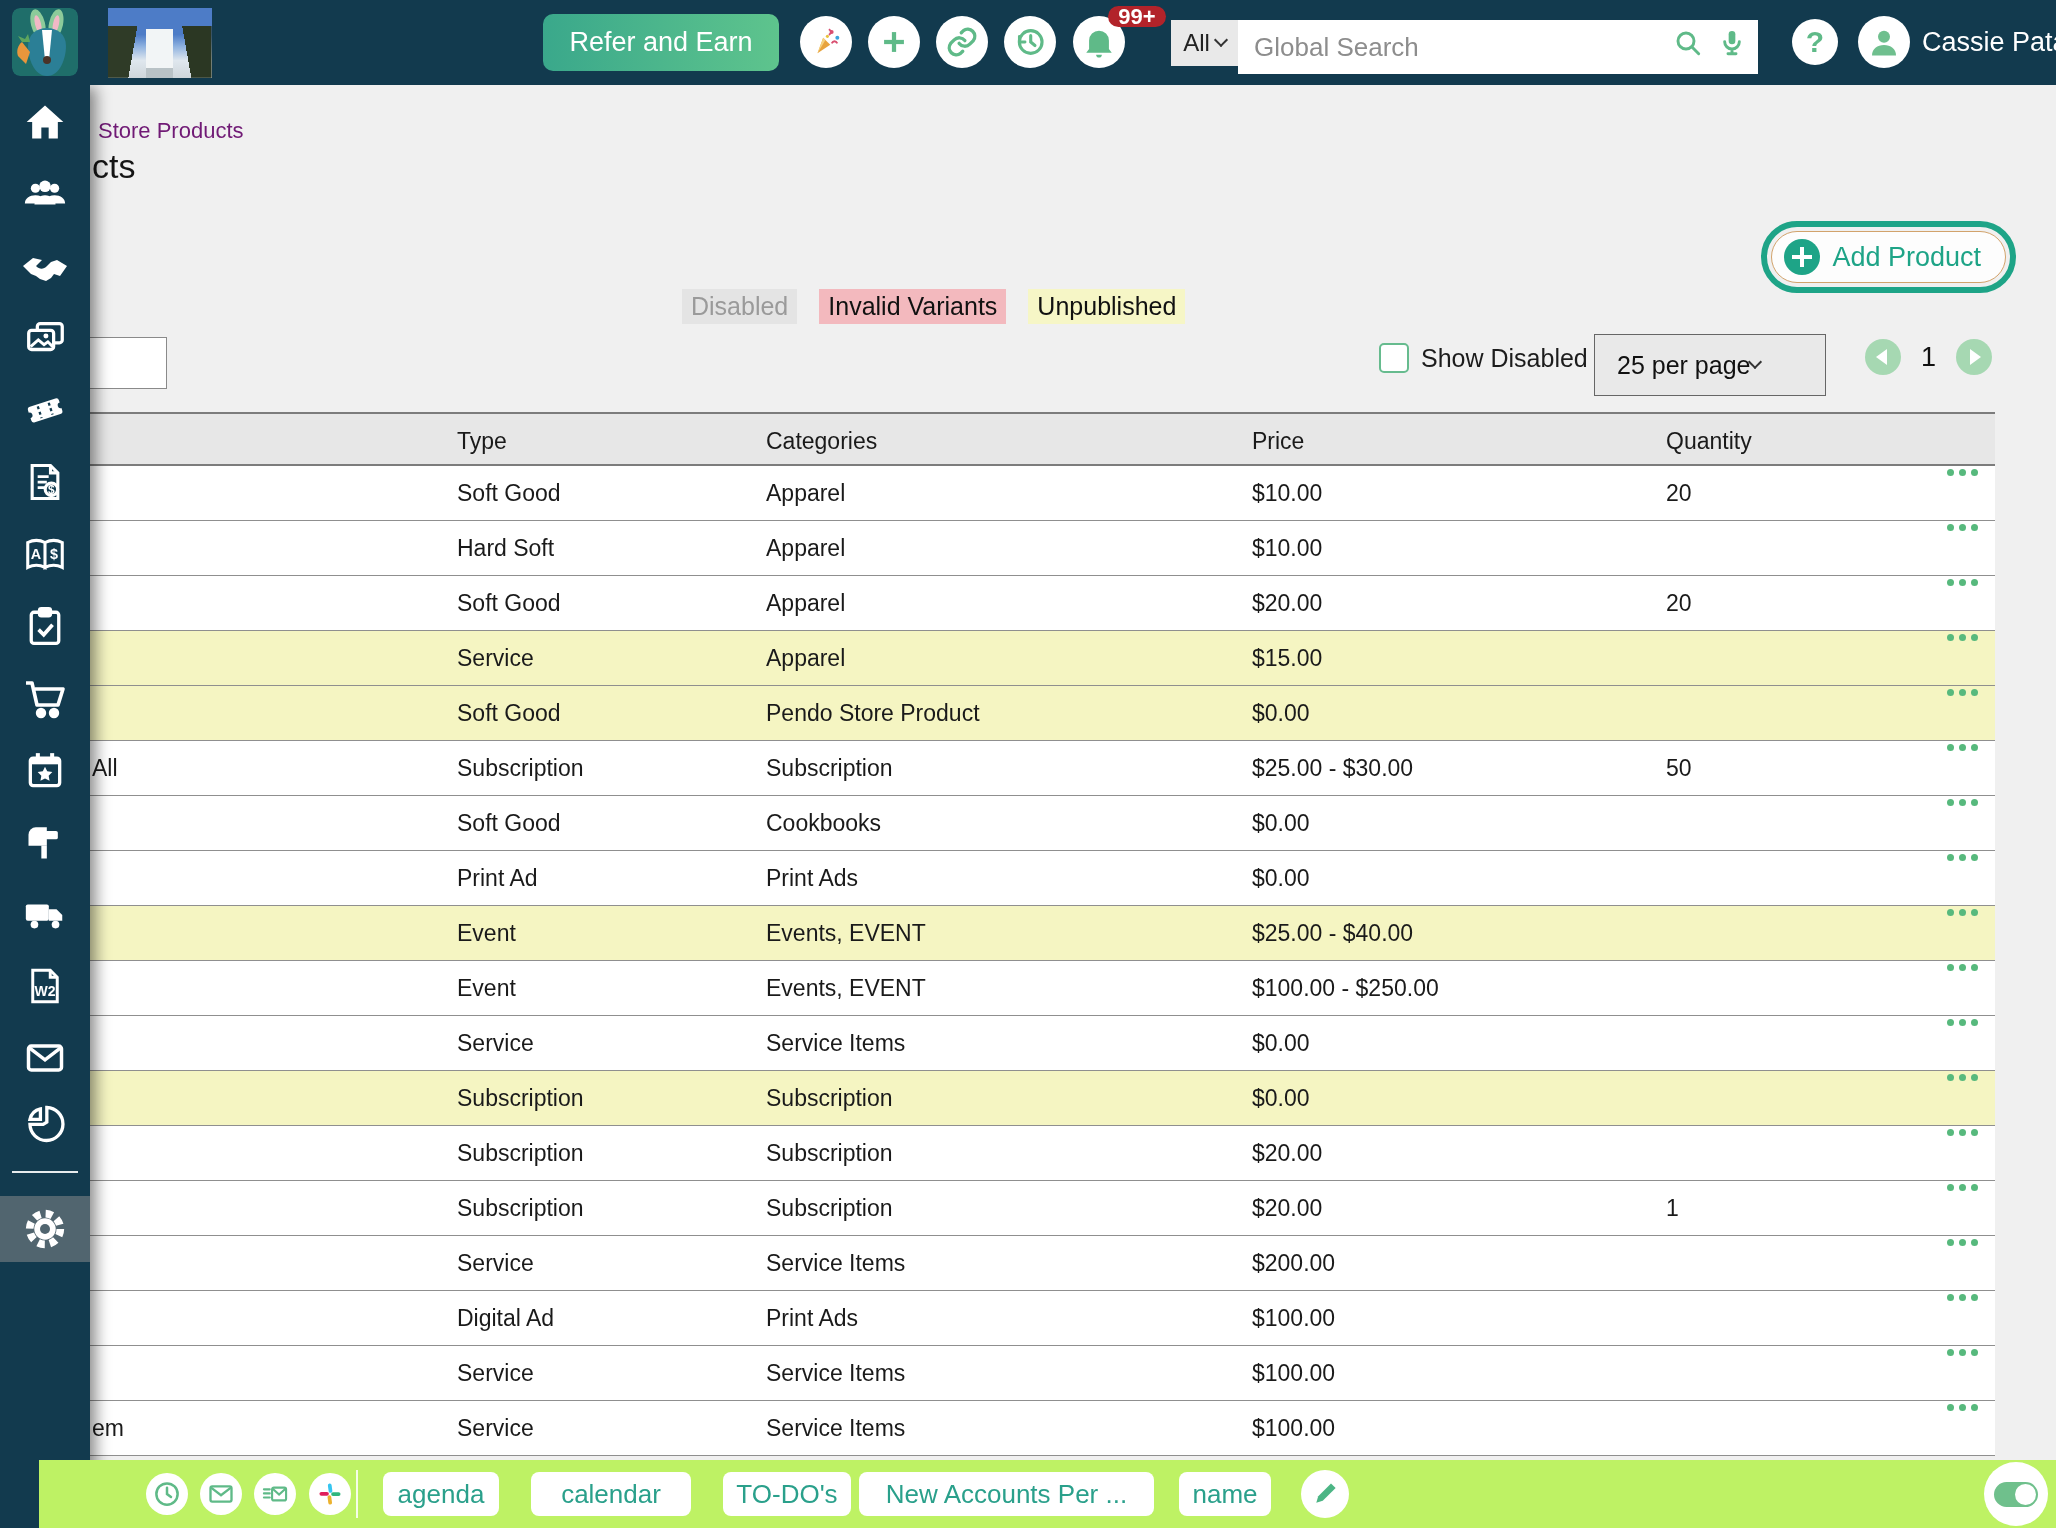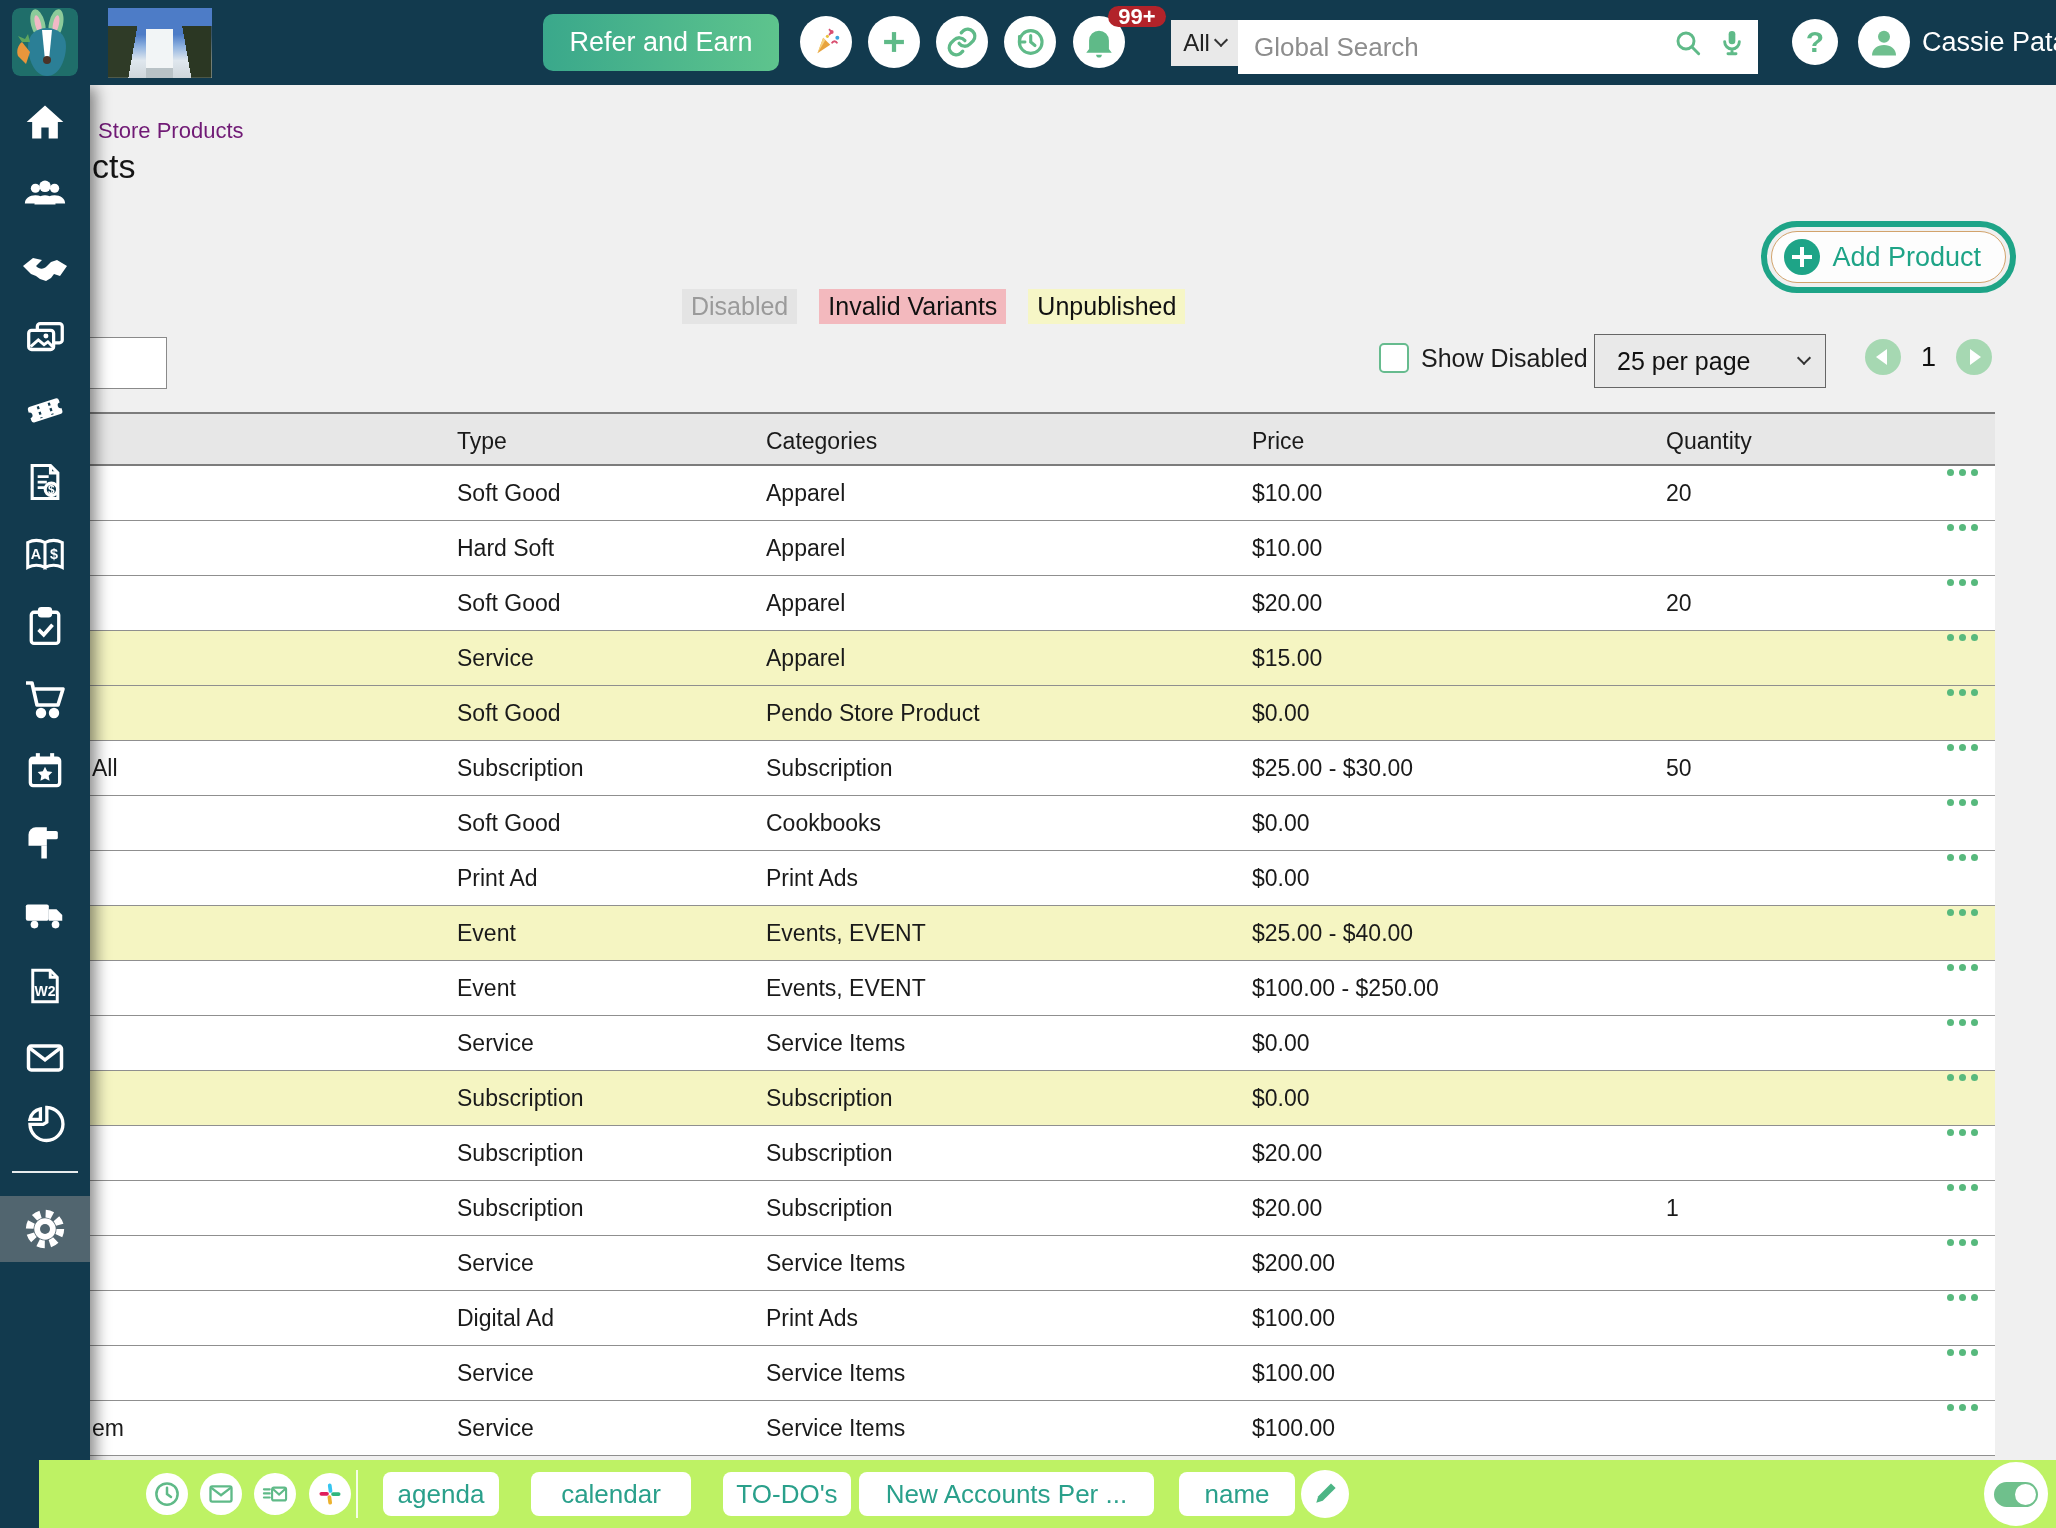--- a/index.html
+++ b/index.html
@@ -70,22 +70,22 @@
   .add-plus::before { left:8px; top:16px; width:20px; height:4px; }
   .add-plus::after { left:16px; top:8px; width:4px; height:20px; }
   .add-label { color:#1ea487; font-size:27px; }
 
   .partial-input { position:absolute; left:0; top:252px; width:77px; height:52px; background:#fff;
     border:1px solid #8a8a8a; border-left:none; }
   .show-disabled { position:absolute; left:1289px; top:258px; display:flex; align-items:center; gap:12px;
     cursor:pointer; }
   .checkbox { width:30px; height:30px; background:#fff; border:2px solid #66bb8e; border-radius:5px; }
   .show-disabled-label { font-size:25px; color:#1c1c1c; }
-  .per-page { position:absolute; left:1504px; top:249px; width:232px; height:54px; background:#e9e9e9;
-    border:1px solid #666; display:flex; align-items:center; justify-content:space-between;
+  .per-page { position:absolute; left:1504px; top:249px; width:232px; height:62px; background:#e9e9e9;
+    border:1px solid #666; display:flex; align-items:center; 
     padding:0 16px 0 22px; font-size:25px; color:#111; cursor:pointer; }
   .pager { position:absolute; left:1775px; top:254px; display:flex; align-items:center; gap:20px; }
   .pg-circle { width:36px; height:36px; border-radius:50%; background:#a6d8b2; border:none; cursor:pointer;
     display:flex; align-items:center; justify-content:center; }
   .tri-l { width:0; height:0; border-top:8px solid transparent; border-bottom:8px solid transparent;
     border-right:11px solid #fff; margin-right:3px; }
   .tri-r { width:0; height:0; border-top:8px solid transparent; border-bottom:8px solid transparent;
     border-left:11px solid #fff; margin-left:3px; }
   .pg-num { font-size:27px; color:#111; }
 
@@ -625,21 +625,21 @@
         <rect x="10.2" y="13" width="3.2" height="8" rx="1.6" fill="#ecb22e" transform="rotate(-8 12 17)"></rect>
         <rect x="3" y="10.2" width="8" height="3.2" rx="1.6" fill="#e01e5a"></rect>
       </svg>
     </button>
     <div class="foot-divider"></div>
 
     <button class="foot-btn" style="left:344px;width:116px">agenda</button>
     <button class="foot-btn" style="left:492px;width:160px">calendar</button>
     <button class="foot-btn" style="left:684px;width:128px">TO-DO's</button>
     <button class="foot-btn" style="left:820px;width:295px">New Accounts Per ...</button>
-    <button class="foot-btn" style="left:1140px;width:116px">name</button>
+    <button class="foot-btn" style="left:1140px;width:92px">name</button>
 
     <button class="foot-circle" style="left:1262px;top:10px;width:48px;height:48px">
       <svg width="30" height="30" viewBox="0 0 24 24">
         <path d="M5 19l1.6-5.2L16.8 3.5l3.7 3.7L10.2 17.4 5 19z" fill="#4cb585"></path>
       </svg>
     </button>
 
     <div class="toggle-circle">
       <span class="toggle-pill">
           <span class="toggle-knob"></span>

